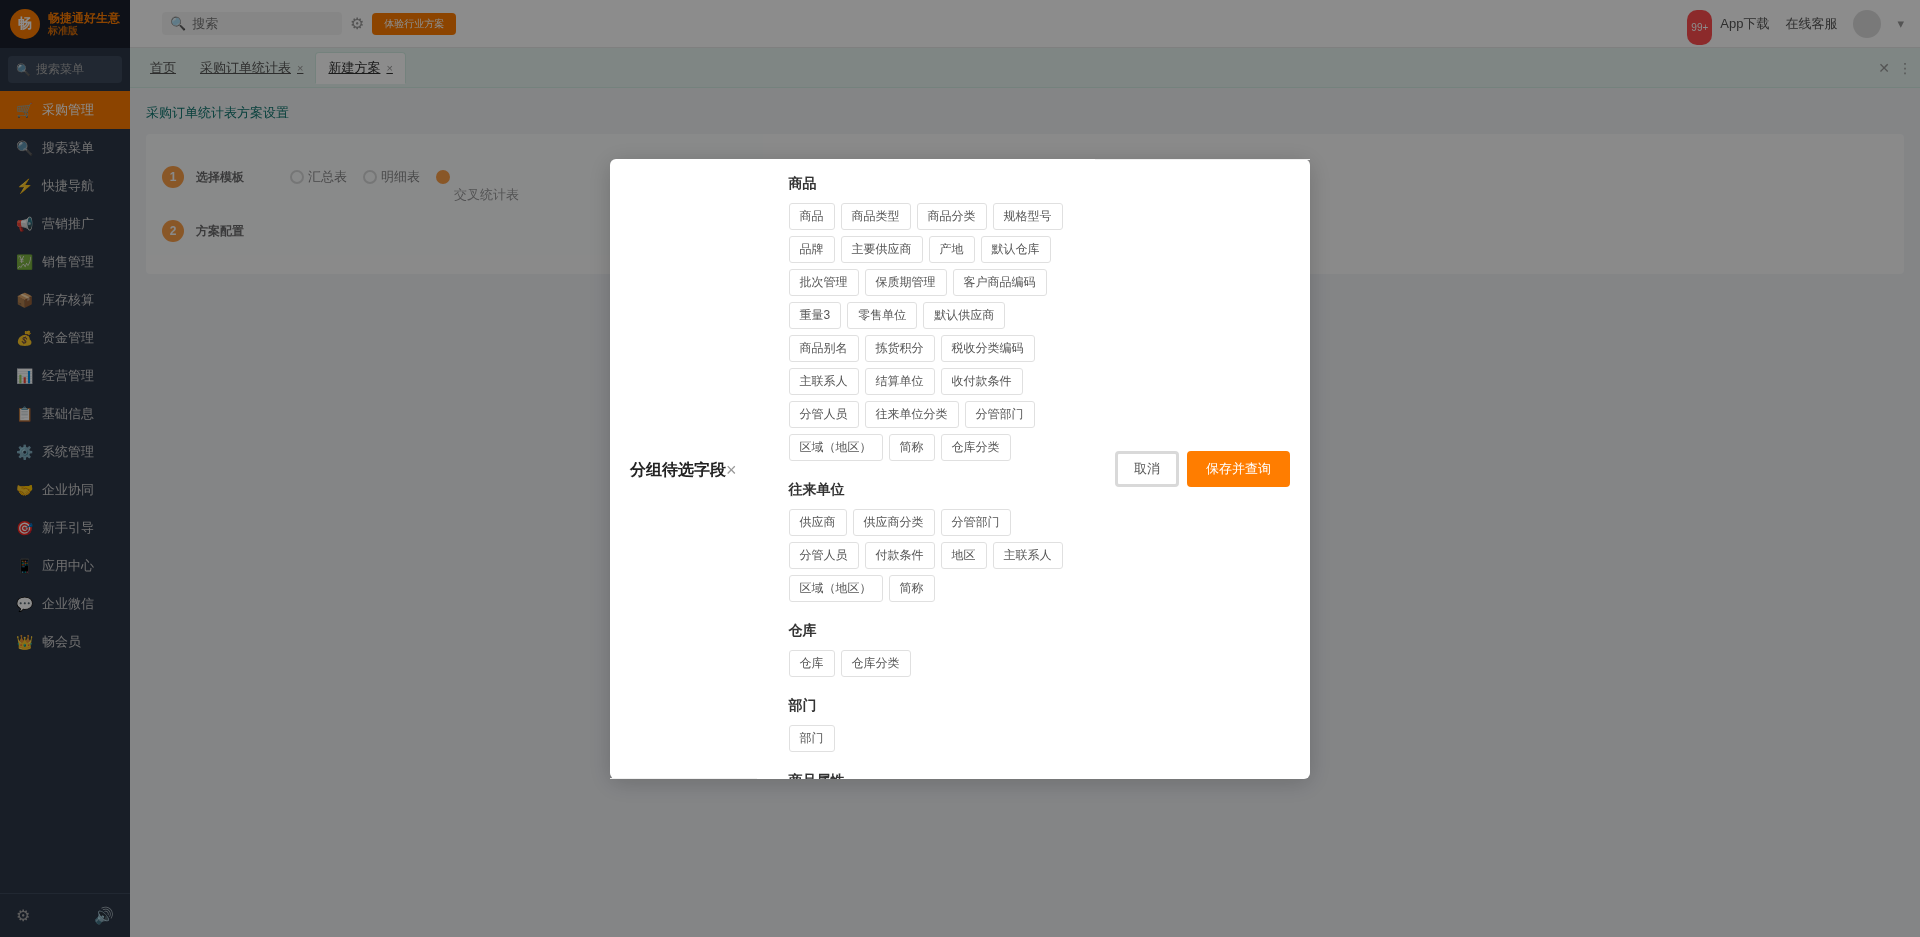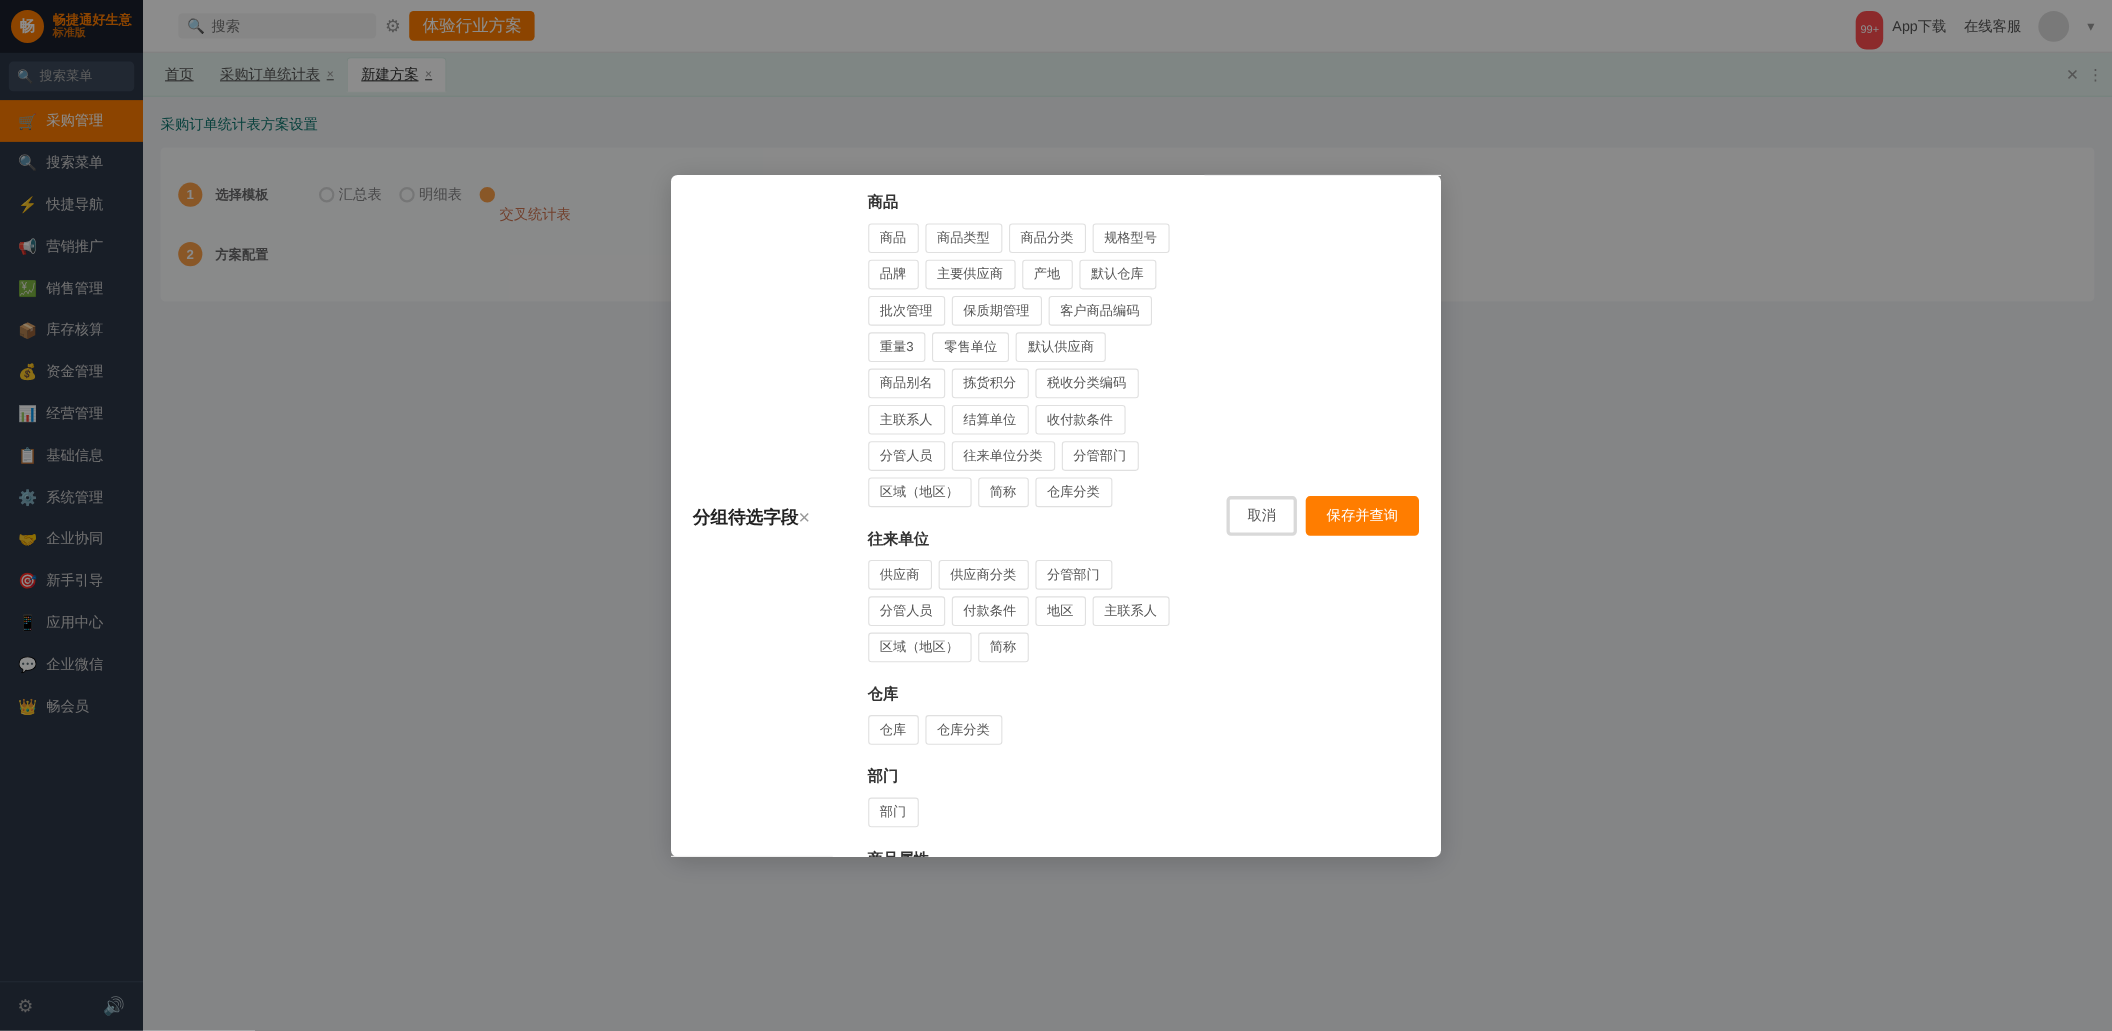--- a/index.html
+++ b/index.html
@@ -34,21 +34,21 @@
       width: 180px;
     }
     .topbar-search input {
       border: none; background: transparent; outline: none; font-size: 13px; width: 120px;
     }
     .topbar-btn {
       padding: 4px 12px;
       border-radius: 4px;
       border: none;
       cursor: pointer;
-      font-size: 15px;
+      font-size: 10px;
       text-align: right;
     }
     .topbar-btn.orange { background: #ff7d00; color: white; }
     .topbar-right {
       display: flex;
       align-items: center;
       gap: 16px;
       color: #555;
       font-size: 13px;
     }
@@ -425,21 +425,21 @@
         <div class="radio-item">
           <div class="radio-circle"></div>
           <span>汇总表</span>
         </div>
         <div class="radio-item">
           <div class="radio-circle"></div>
           <span>明细表</span>
         </div>
         <div class="radio-item">
           <div class="radio-circle active"></div>
-          <span style="color:#c2410c;margin-top:36px;">交叉统计表</span>
+          <span style="color:#737373;margin-top:36px;">交叉统计表</span>
         </div>
       </div>
     </div>
     <div class="step-row">
       <div class="step-num">2</div>
       <span class="step-label">方案配置</span>
     </div>
   </div>
 </div>
 

